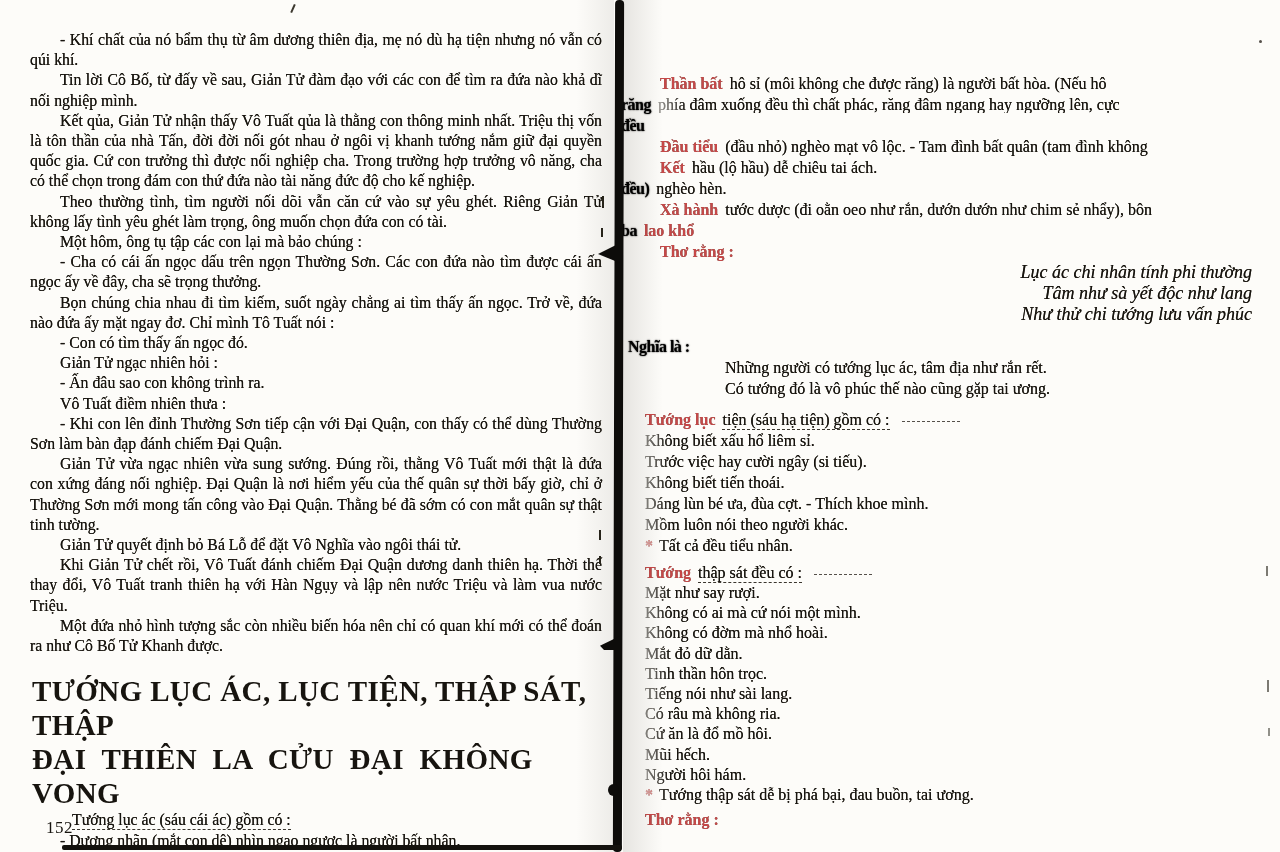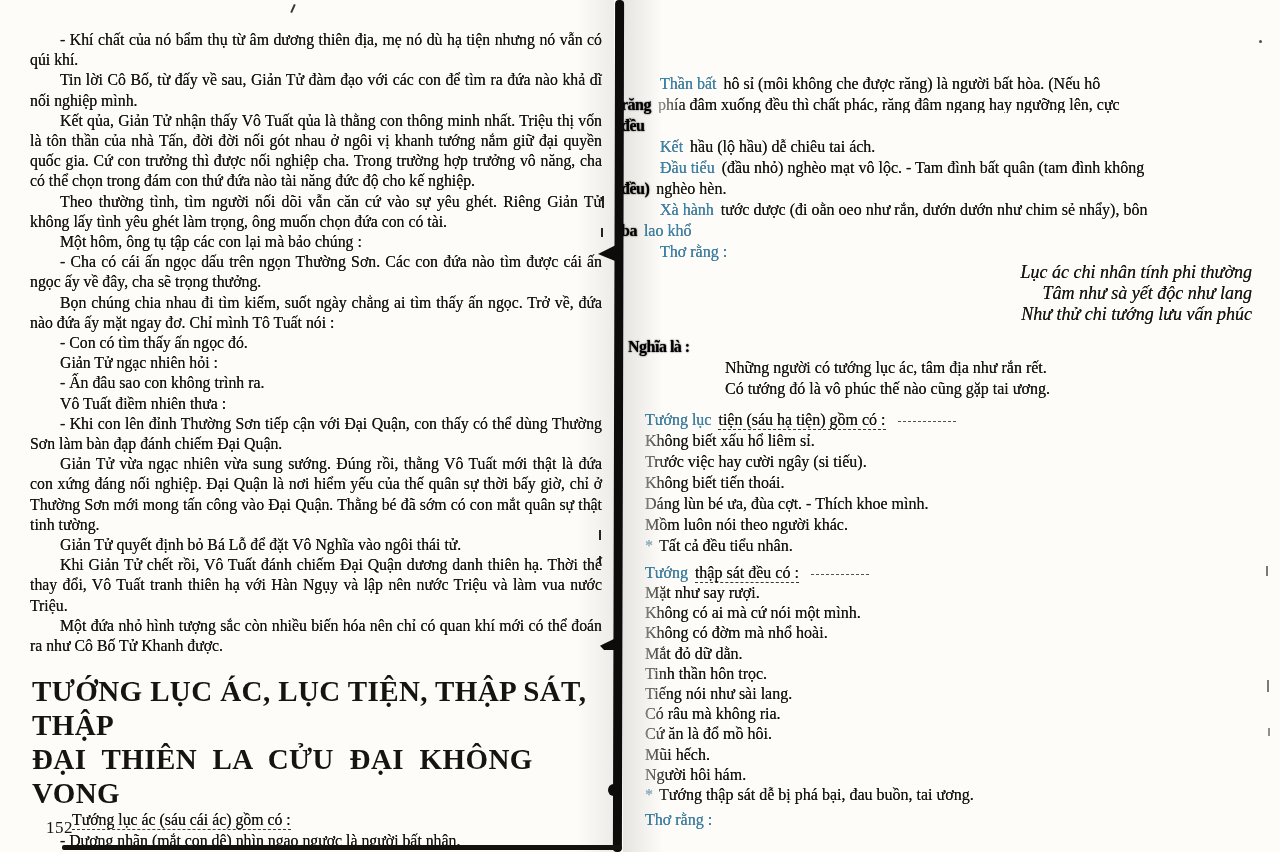--- a/index.html
+++ b/index.html
@@ -29,21 +29,21 @@
   .gutter-shade-l{position:absolute;left:576px;top:0;width:38px;height:852px;
                 background:linear-gradient(270deg,rgba(25,20,10,.07),rgba(25,20,10,0));}
   .bottom-bar{position:absolute;left:62px;top:845px;width:560px;height:5px;background:#14120e;border-radius:2px;}
   .top-tick{position:absolute;left:292px;top:4px;width:2px;height:9px;background:#3c382f;transform:rotate(24deg);}
   
   .page-right{position:absolute;left:640px;top:62px;width:612px;font-size:16px;}
   .rline{line-height:21px;white-space:nowrap;text-shadow:0 0 .35px rgba(20,15,5,.85);}
   .ind{padding-left:20px;}
   .pull{margin-left:-19px;}
   .pre{margin-right:7px;}
-  .faint{color:#0369a1;filter:blur(.55px);opacity:.8;}
+  .faint{color:#b91c1c;filter:blur(.55px);opacity:.8;font-weight:bold;}
   .smudge{font-weight:bold;color:#000;letter-spacing:-.5px;filter:blur(.5px);text-shadow:0 0 1.6px #000;}
   .fade-edge{-webkit-mask-image:linear-gradient(90deg,rgba(0,0,0,.40),#000 30px);
              mask-image:linear-gradient(90deg,rgba(0,0,0,.40),#000 30px);}
   .poem{margin-top:0;padding-left:155px;font-style:italic;font-size:18px;}
   .poem .rline{line-height:21px;text-align:right;}
   .meaning-label{margin:11px 0 0 -12px;}
   .meaning{padding-left:85px;}
   .sec-head{margin-top:10px;padding-left:5px;white-space:nowrap;line-height:21px;text-shadow:0 0 .35px rgba(20,15,5,.85);}
   .sec-head .u{border-bottom:1.6px dashed #3a362e;padding-bottom:1px;}
   .sec-head:after{content:"";display:inline-block;width:58px;border-bottom:1.5px dashed #55504a;margin-left:8px;vertical-align:3px;}
@@ -91,24 +91,24 @@
     <div class="rline ind" style="margin-top:11px">
       <span class="pre faint">Thần bất</span><span>hô sỉ (môi không che được răng)  là  người  bất  hòa. (Nếu hô</span>
     </div>
     <div class="rline pull">
       <span class="pre smudge">răng</span><span class="fade-edge">phía đâm xuống đều thì chất phác, răng  đâm ngang hay ngưỡng lên, cực</span>
     </div>
     <div class="rline pull">
       <span class="pre smudge">đều</span><span class="faint"></span>
     </div>
     <div class="rline ind">
-      <span class="pre faint">Kết</span><span>hầu (lộ hầu) dễ chiêu tai ách.</span>
+      <span class="pre faint">Đầu tiểu</span><span>(đầu nhỏ) nghèo mạt vô lộc. - Tam đình bất quân (tam đình không</span>
     </div>
     <div class="rline ind">
-      <span class="pre faint">Đầu tiểu</span><span>(đầu nhỏ) nghèo mạt vô lộc. - Tam đình bất quân (tam đình không</span>
+      <span class="pre faint">Kết</span><span>hầu (lộ hầu) dễ chiêu tai ách.</span>
     </div>
     <div class="rline pull">
       <span class="pre smudge">đều)</span><span>nghèo hèn.</span>
     </div>
     <div class="rline ind">
       <span class="pre faint">Xà hành</span><span>tước dược (đi oằn oeo như rắn, dướn dướn như chim sẻ nhẩy), bôn</span>
     </div>
     <div class="rline pull">
       <span class="pre smudge">ba</span><span class="faint">lao khổ</span>
     </div>

